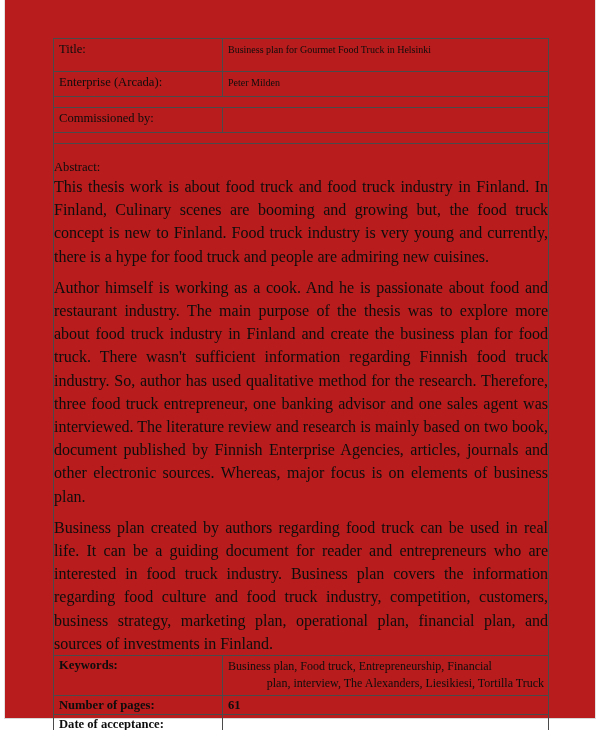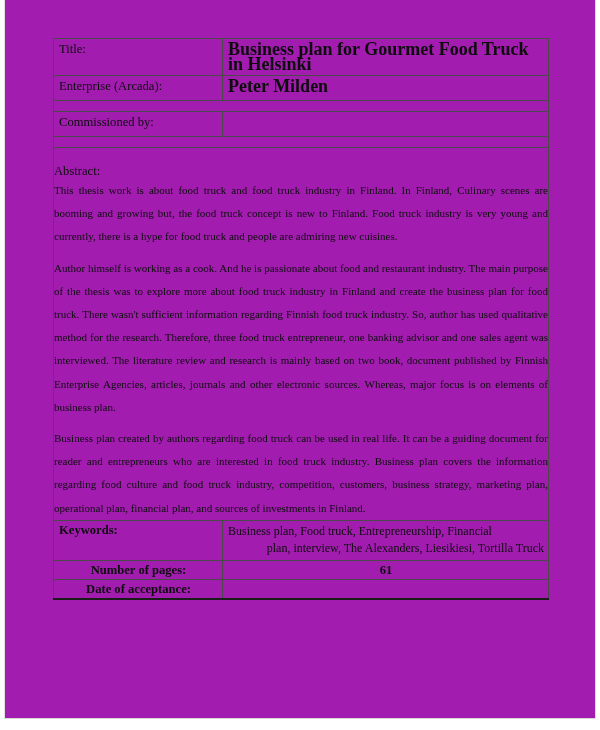--- a/index.html
+++ b/index.html
@@ -14,21 +14,21 @@
     font-family: "Liberation Serif", "DejaVu Serif", serif;
     overflow: hidden;
   }
 
   #page {
     position: absolute;
     left: 4px;
     top: 0px;
     width: 592px;
     height: 719px;
-    background: #a21caf;
+    background: #b91c1c;
     border-left: 1px solid #e2e2e2;
     border-right: 1px solid #e2e2e2;
     border-bottom: 1px solid #d8d8d8;
   }
 
   #sheet {
     position: absolute;
     left: 48px;
     top: 38px;
     width: 495px;
@@ -51,24 +51,23 @@
   col.c1 { width: 169px; }
   col.c2 { width: 326px; }
 
   .lbl {
     font-size: 12.6px;
     line-height: 15px;
     padding: 3px 0 3px 5px;
     white-space: nowrap;
   }
   .val {
-    font-size: 18px;
+    font-size: 10px;
     line-height: 15px;
     padding: 3px 4px 3px 5px;
-    font-weight: bold;
   }
 
   
   tr.r-title td { height: 33px; }
   tr.r-sup td    { height: 25px; }
   tr.r-comm td   { height: 25px; }
 
   
   tr.spacer td {
     height: 11px;
@@ -83,41 +82,41 @@
   }
 
   .abs-label {
     font-size: 12.6px;
     line-height: 15px;
     margin: 16px 0 0 0;
   }
 
   p.abs {
     margin: 0;
-    font-size: 11px;
+    font-size: 16px;
     line-height: 23.2px;
     text-align: justify;
     text-justify: inter-word;
     hyphens: manual;
   }
   p.abs.first { margin-top: 0; }
   p.abs + p.abs { margin-top: 8px; }
 
   
   tr.kw td { height: 35px; }
   .kw-val {
     font-size: 12px;
     line-height: 17.4px;
     padding: 2px 4px 2px 5px;
     text-align: justify;
     text-justify: inter-word;
   }
   .kw-val span.l2 { display: block; text-align: right; }
 
-  tr.meta td { height: 18px; text-align: center; }
+  tr.meta td { height: 18px; }
   .meta-lbl, .meta-val {
     font-size: 12.6px;
     line-height: 16px;
     padding: 1px 4px 1px 5px;
     white-space: nowrap;
     font-weight: bold;
   }
 
   tr.last td { border-bottom: 2px solid #1a1a1a; }
   td.edge-r { border-right: 2px solid #1a1a1a; }

